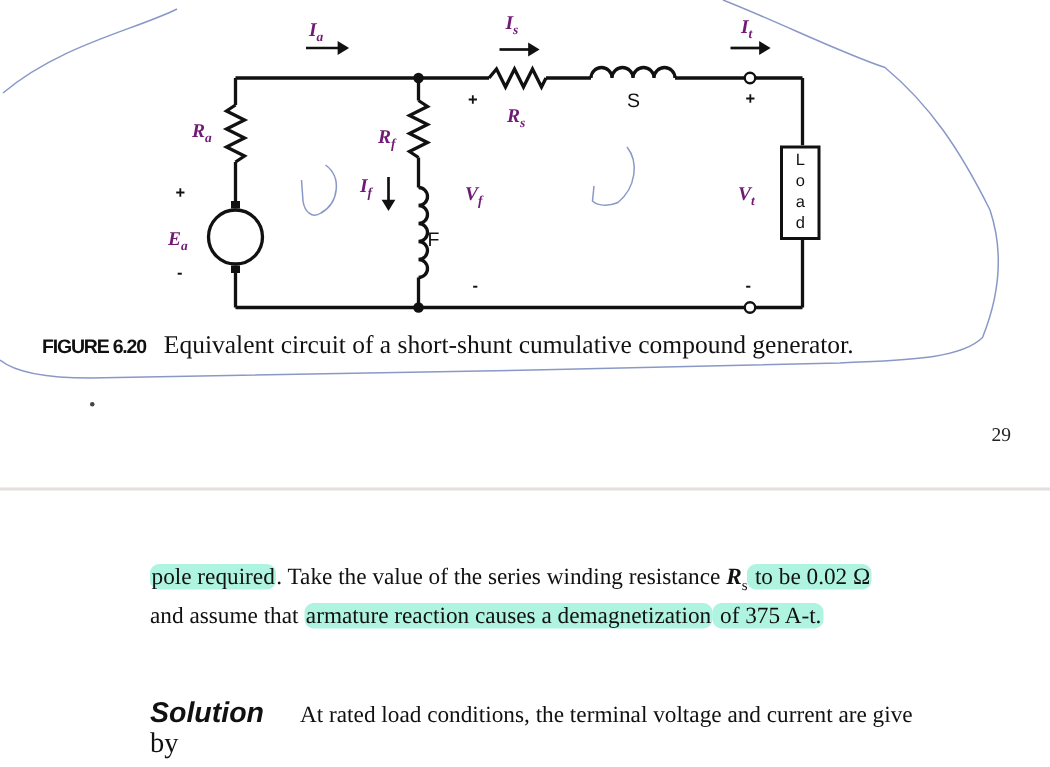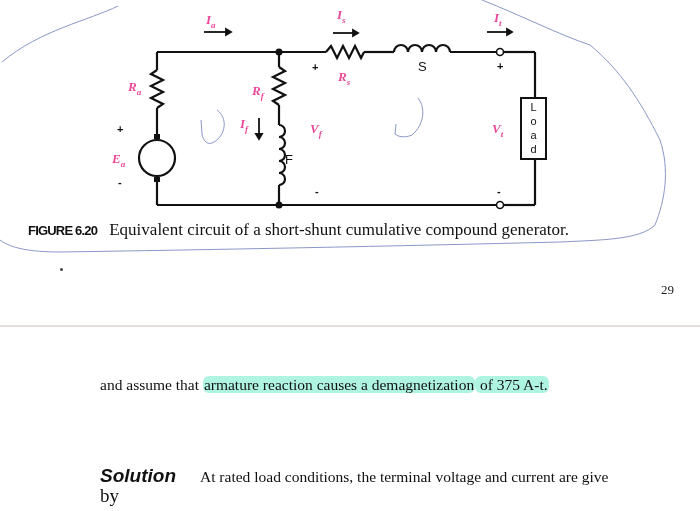--- a/index.html
+++ b/index.html
@@ -2,21 +2,21 @@
 <html><head>
   <meta charset="utf-8">
   <style>
     html, body { margin: 0; padding: 0; }
     body {
       width: 700px; height: 511px; position: relative; overflow: hidden;
       background: #ffffff; font-family: "Liberation Serif", serif; color: #111;
     }
     .abs { position: absolute; }
     svg.overlay { position: absolute; left: 0; top: 0; }
-    .clabel { position: absolute; font-family: "Liberation Serif", serif; font-style: italic; font-weight: bold; font-size: 13px; color: #ec4899; line-height: 1; }
+    .clabel { position: absolute; font-family: "Liberation Serif", serif; font-style: italic; font-weight: bold; font-size: 13px; color: #701a75; line-height: 1; }
     .clabel sub { font-size: 9px; font-style: italic; }
     .sign { position: absolute; font-family: "Liberation Sans", sans-serif; font-weight: bold; font-size: 11px; color: #111; line-height: 1; }
     .plain-label { position: absolute; font-family: "Liberation Sans", sans-serif; font-size: 13px; color: #111; line-height: 1; }
     .caption {
       position: absolute; left: 28px; top: 220px; white-space: nowrap; font-size: 17px; color: #111;
     }
     .caption .fig-num { font-family: "Liberation Sans", sans-serif; font-weight: bold; letter-spacing: -0.8px; font-size: 13px; margin-right: 12px; }
     .caption .fig-text { font-family: "Liberation Serif", serif; }
     .page-number { position: absolute; right: 26px; top: 282px; font-size: 13px; font-family: "Liberation Serif", serif; color: #222; }
     .page-divider { position: absolute; left: 0; right: 0; top: 325px; height: 2px; background: #e4dfdc; }
@@ -119,20 +119,23 @@
   <span class="fig-num">FIGURE 6.20</span><span class="fig-text">Equivalent circuit of a short-shunt cumulative compound generator.</span>
 </div>
 
 <div class="abs" style="left:60px;top:268px;width:3px;height:3px;background:#444;border-radius:50%;"></div>
 
 <div class="page-number">29</div>
 <div class="page-divider"></div>
 
 <div class="body-text">
   <span class="line">
+    <span class="hl">pole required</span><span>. Take the value of the series winding resistance </span><i style="font-weight:bold">R</i><sub style="font-size:10px">s</sub><span class="hl"> to be 0.02 Ω</span>
+  </span>
+  <span class="line">
     <span>and assume that </span><span class="hl">armature reaction causes a demagnetization</span><span class="hl"> of 375 A-t.</span>
   </span>
 </div>
 
 <div class="sol-row">
   <span class="sol-label">Solution</span><span>At rated load conditions, the terminal voltage and current are give</span>
 </div>
 <div class="sol-row2">by</div>
 
 </body></html>

